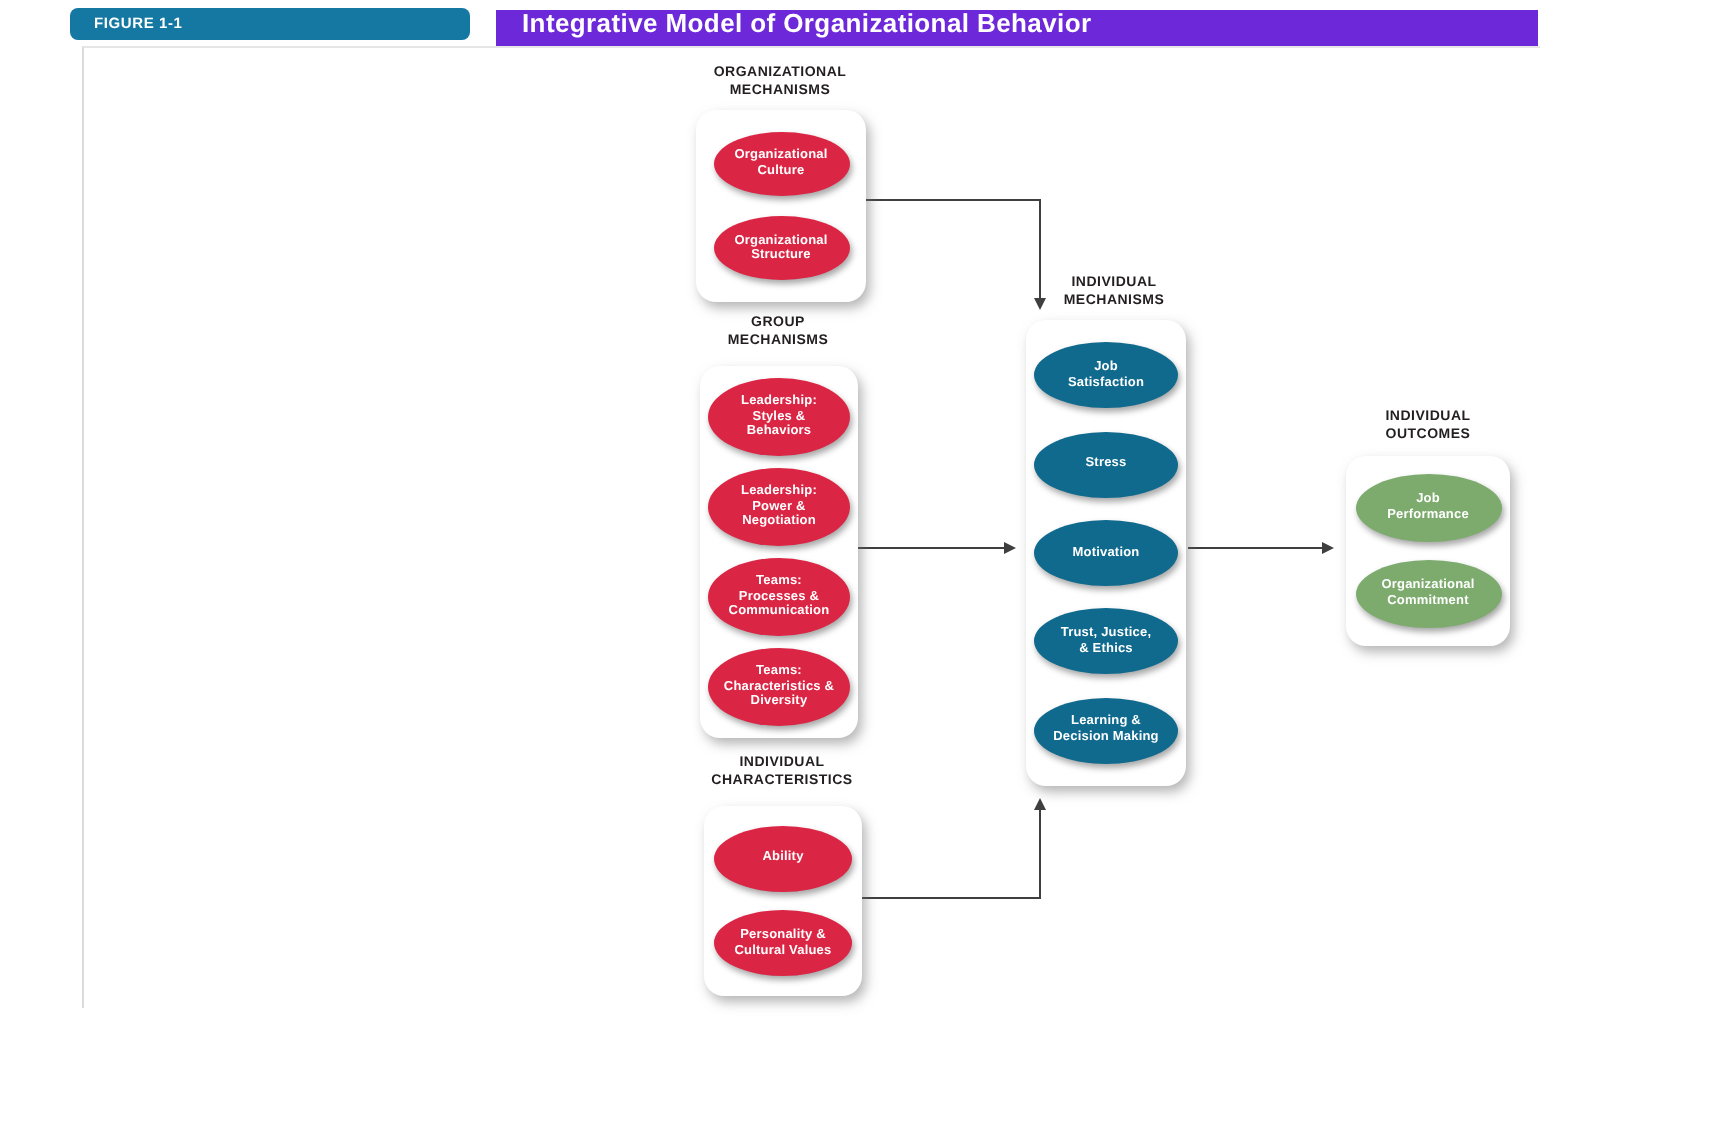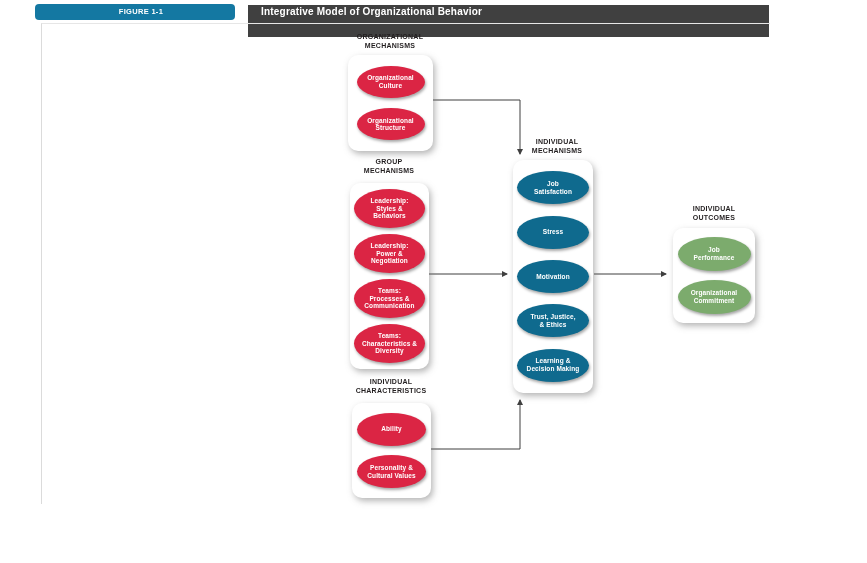--- a/index.html
+++ b/index.html
@@ -6,25 +6,25 @@
   body {
     width:867px; height:563px; position:relative; background:#ffffff;
     font-family:"Liberation Sans", sans-serif; overflow:hidden;
   }
 
   
   .figure-badge {
     position:absolute; left:35px; top:4px; width:200px; height:16px;
     background:#1478A2; border-radius:4px; color:#ffffff;
     font-size:7.5px; font-weight:bold; line-height:16px;
-    padding-left:12px; box-sizing:border-box; letter-spacing:.3px;text-align:center;
+    padding-left:12px; box-sizing:border-box; letter-spacing:.3px;
   }
   .title-bar {
-    position:absolute; left:248px; top:5px; width:521px; height:32px;
-    background:#404040; color:#ffffff; font-size:10px; font-weight:bold;
+    position:absolute; left:248px; top:5px; width:521px; height:18px;
+    background:#6d28d9; color:#ffffff; font-size:13px; font-weight:bold;
     line-height:14px; padding-left:13px; box-sizing:border-box; letter-spacing:.2px;
   }
   .content-frame {
     position:absolute; left:41px; top:23px; width:728px; height:480px;
     border-left:1px solid #DBDBDB; border-top:1px solid #E6E6E6;
   }
 
   
   .arrow-layer { position:absolute; left:0; top:0; pointer-events:none; }
 

